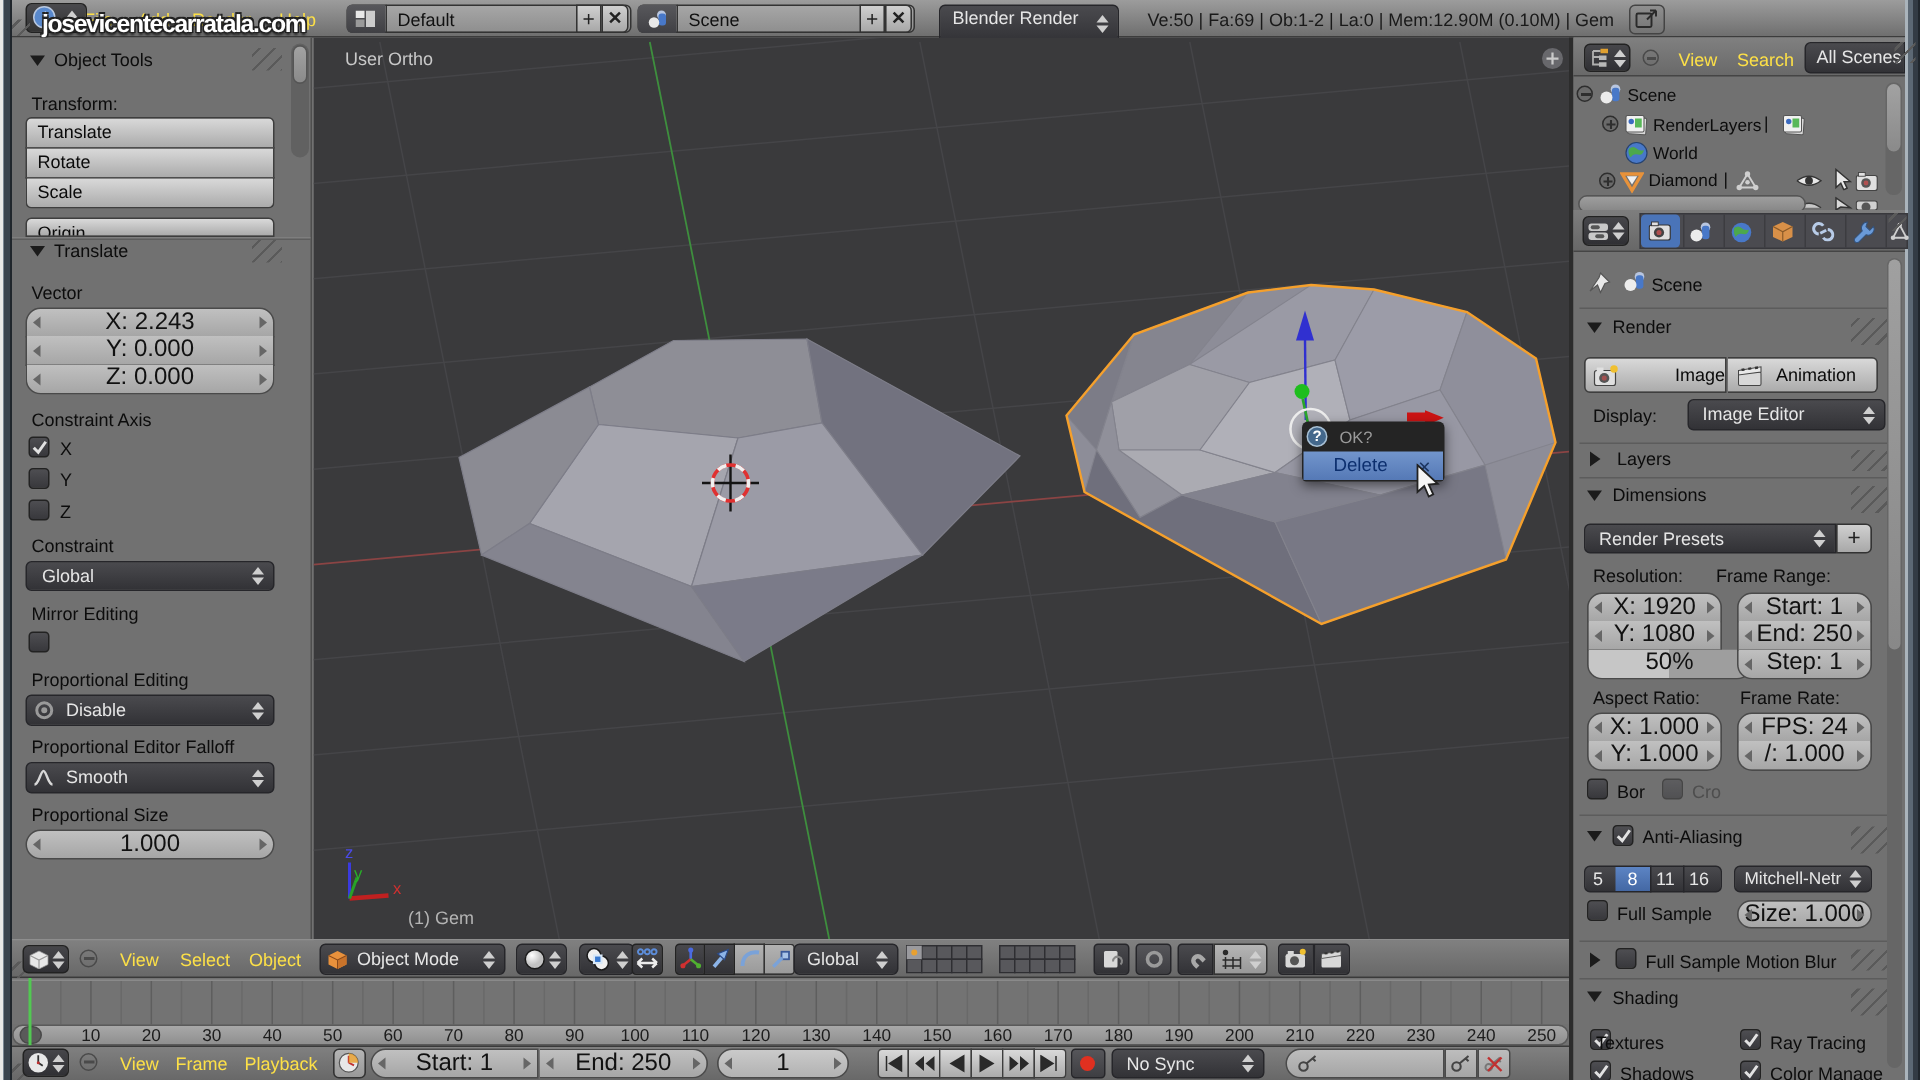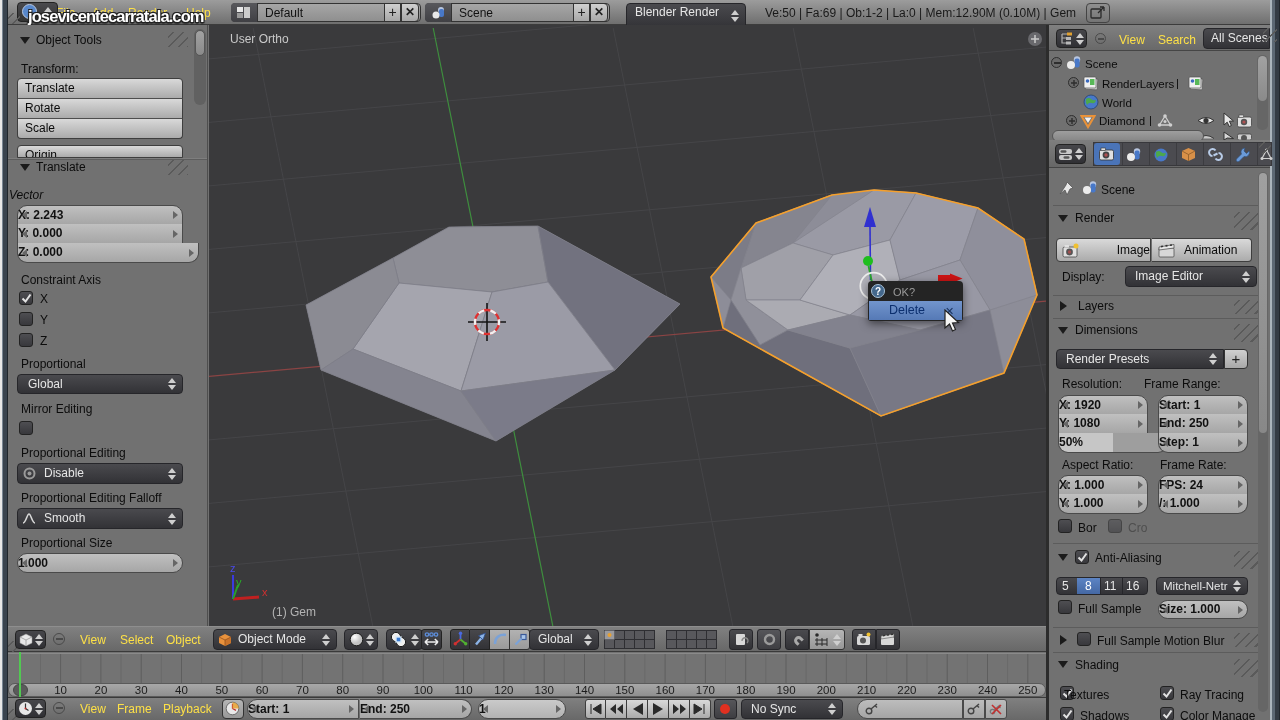--- a/index.html
+++ b/index.html
@@ -7,21 +7,21 @@
 .abs{position:absolute;}
 #root{position:absolute;top:0;left:0;width:1280px;height:720px;}
 
 .hdr{background:linear-gradient(#9c9c9c,#6f6f6f);border-bottom:1px solid #3c3c3c;}
 .menu{color:#fde047;font-size:12px;}
 
 .lbtn{background:linear-gradient(#d9d9d9,#ababab);border:1px solid #3e3e3e;color:#0a0a0a;font-size:12px;}
 
 .dbtn{background:linear-gradient(#4a4a4e,#323236);border:1px solid #26262a;color:#e6e6e6;font-size:12px;border-radius:4px;}
 
-.num{background:linear-gradient(#c0c0c0,#a6a6a6);border:1px solid #4a4a4a;color:#111;font-size:12px;text-align:left;font-weight:bold;}
+.num{background:linear-gradient(#c0c0c0,#a6a6a6);border:1px solid #4a4a4a;color:#111;font-size:16px;text-align:center;}
 .lab{color:#0c0c0c;font-size:12px;}
 .phdr{color:#0c0c0c;font-size:12px;}
 .tri{width:0;height:0;display:block;}
 .trid{border-left:5px solid transparent;border-right:5px solid transparent;border-top:7px solid #1b1b1b;}
 .trir{border-top:5px solid transparent;border-bottom:5px solid transparent;border-left:7px solid #1b1b1b;}
 .chk{width:14px;height:14px;border-radius:3px;background:linear-gradient(#4e4e52,#38383c);border:1px solid #222;}
 .updn{position:absolute;right:5px;top:50%;margin-top:-7px;width:9px;height:14px;}
 .updn:before{content:"";position:absolute;left:0;top:1px;border-left:4px solid transparent;border-right:4px solid transparent;border-bottom:5px solid #cfcfcf;}
 .updn:after{content:"";position:absolute;left:0;bottom:1px;border-left:4px solid transparent;border-right:4px solid transparent;border-top:5px solid #cfcfcf;}
 .larr{position:absolute;left:4px;top:50%;margin-top:-4px;border-top:4px solid transparent;border-bottom:4px solid transparent;border-right:5px solid #666;}
@@ -92,45 +92,45 @@
 
   <div class="abs" style="left:194px;top:29px;width:12px;height:76px;border-radius:6px;background:#616161;"></div>
   <div class="abs" style="left:195px;top:30px;width:10px;height:26px;border-radius:5px;background:linear-gradient(#a2a2a2,#8a8a8a);border:1px solid #555;"></div>
 
   <div class="abs" style="left:8px;top:158px;width:199px;height:2px;background:#5d5d5d;border-top:1px solid #7e7e7e;"></div>
   <div class="abs" style="left:20px;top:164px;">
         <span class="tri trid"></span>
       </div>
   <div class="abs phdr" style="left:36px;top:160px;">Translate</div>
   <div class="abs stripes" style="left:168px;top:160px;width:20px;height:15px;"></div>
-  <div class="abs lab" style="left:9px;top:188px;font-style:italic;">Vector</div>
+  <div class="abs lab" style="left:21px;top:188px;">Vector</div>
   <div class="abs num" style="left:17px;top:205px;width:166px;height:20px;border-radius:10px 10px 0 0;line-height:18px;">X: 2.243<span class="larr"></span><span class="rarr"></span></div>
   <div class="abs num" style="left:17px;top:224px;width:166px;height:20px;border-top:none;line-height:18px;">Y: 0.000<span class="larr"></span><span class="rarr"></span></div>
-  <div class="abs num" style="left:17px;top:243px;width:182px;height:20px;border-top:none;border-radius:0 0 10px 10px;line-height:18px;">Z: 0.000<span class="larr"></span><span class="rarr"></span></div>
+  <div class="abs num" style="left:17px;top:243px;width:166px;height:20px;border-top:none;border-radius:0 0 10px 10px;line-height:18px;">Z: 0.000<span class="larr"></span><span class="rarr"></span></div>
   <div class="abs lab" style="left:21px;top:273px;">Constraint Axis</div>
   <div class="abs chk" style="left:19px;top:291px;"></div>
   <svg class="abs" style="left:20px;top:292px;" width="13" height="13">
         <path d="M2.5 6.5 L5.5 9.5 L10.5 2.5" stroke="#e2e2e2" stroke-width="2" fill="none"></path>
       </svg>
   <div class="abs lab" style="left:40px;top:292px;">X</div>
   <div class="abs chk" style="left:19px;top:312px;"></div>
   <div class="abs lab" style="left:40px;top:313px;">Y</div>
   <div class="abs chk" style="left:19px;top:333px;"></div>
   <div class="abs lab" style="left:40px;top:334px;">Z</div>
-  <div class="abs lab" style="left:21px;top:357px;">Proportional</div>
+  <div class="abs lab" style="left:21px;top:357px;">Constraint</div>
   <div class="abs dbtn" style="left:17px;top:374px;width:166px;height:20px;line-height:18px;padding-left:10px;">Global<span class="updn"></span></div>
   <div class="abs lab" style="left:21px;top:402px;">Mirror Editing</div>
   <div class="abs chk" style="left:19px;top:421px;"></div>
   <div class="abs lab" style="left:21px;top:446px;">Proportional Editing</div>
   <div class="abs dbtn" style="left:17px;top:463px;width:166px;height:21px;line-height:19px;padding-left:26px;">Disable<span class="updn"></span></div>
   <svg class="abs" style="left:23px;top:467px;" width="13" height="13">
         <circle cx="6.5" cy="6.5" r="5" fill="none" stroke="#9a9a9a" stroke-width="2"></circle>
         <circle cx="6.5" cy="6.5" r="2" fill="#9a9a9a"></circle>
       </svg>
-  <div class="abs lab" style="left:21px;top:491px;">Proportional Editing Falloff</div>
+  <div class="abs lab" style="left:21px;top:491px;">Proportional Editor Falloff</div>
   <div class="abs dbtn" style="left:17px;top:508px;width:166px;height:21px;line-height:19px;padding-left:26px;">Smooth<span class="updn"></span></div>
   <svg class="abs" style="left:22px;top:512px;" width="14" height="13">
         <path d="M1 11 C4 11 5 2 7 2 C9 2 10 11 13 11" stroke="#d8d8d8" stroke-width="1.6" fill="none"></path>
       </svg>
   <div class="abs lab" style="left:21px;top:536px;">Proportional Size</div>
   <div class="abs num" style="left:17px;top:553px;width:166px;height:20px;border-radius:10px;line-height:18px;">1.000<span class="larr"></span><span class="rarr"></span></div>
 </div>
 
 <div id="viewport">
 <svg class="abs" style="left:209px;top:25px;" width="837" height="602" viewBox="209 25 837 602">

